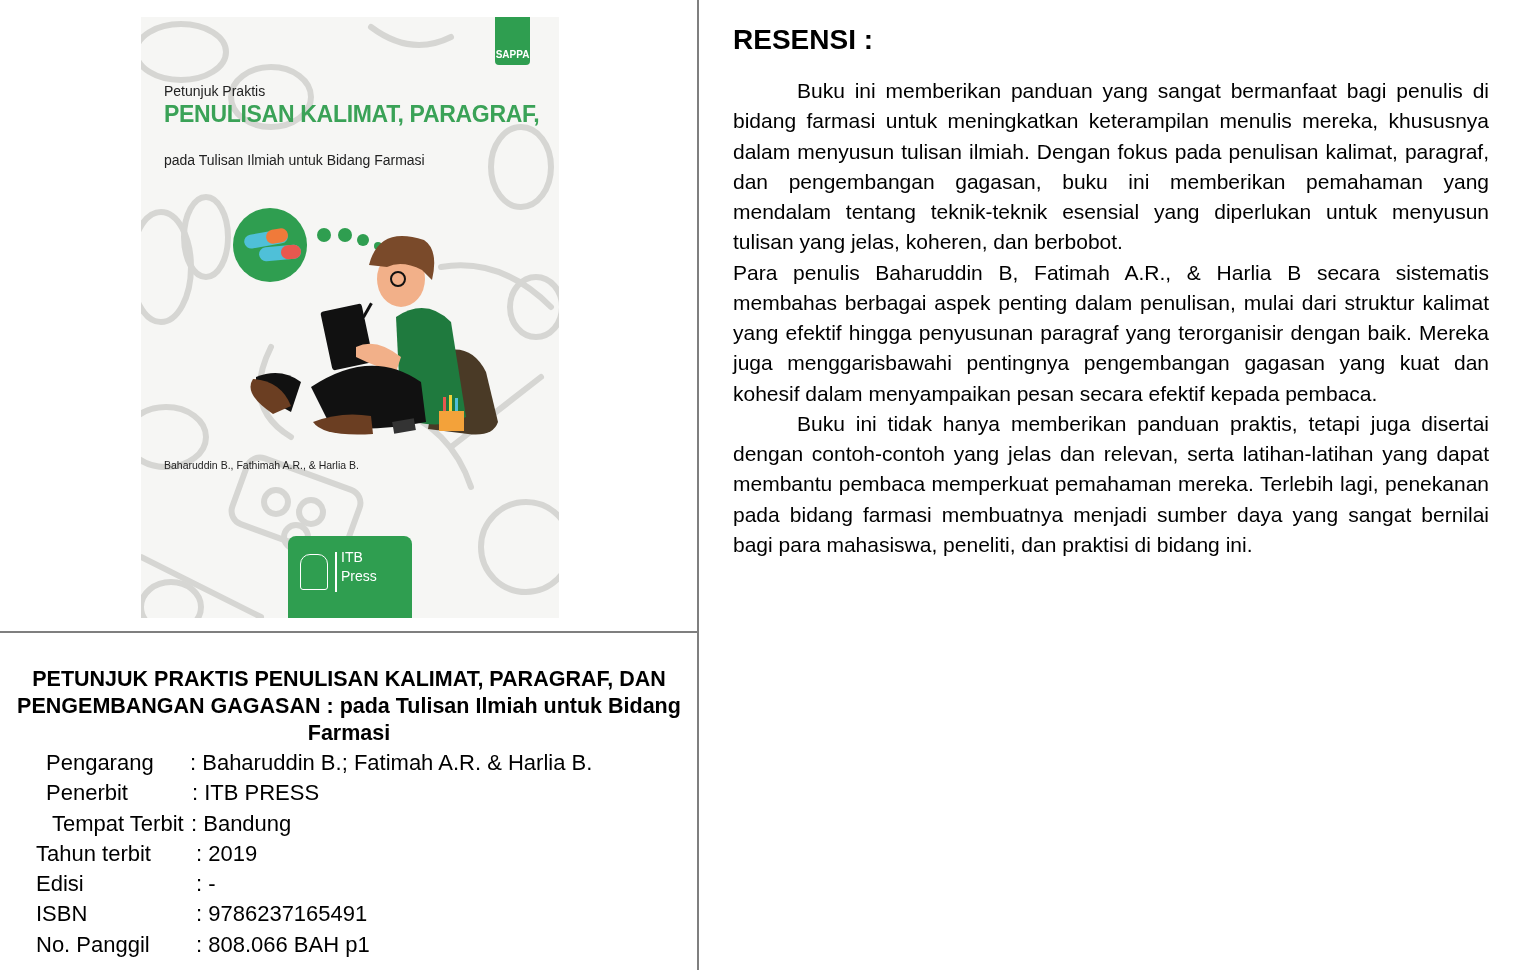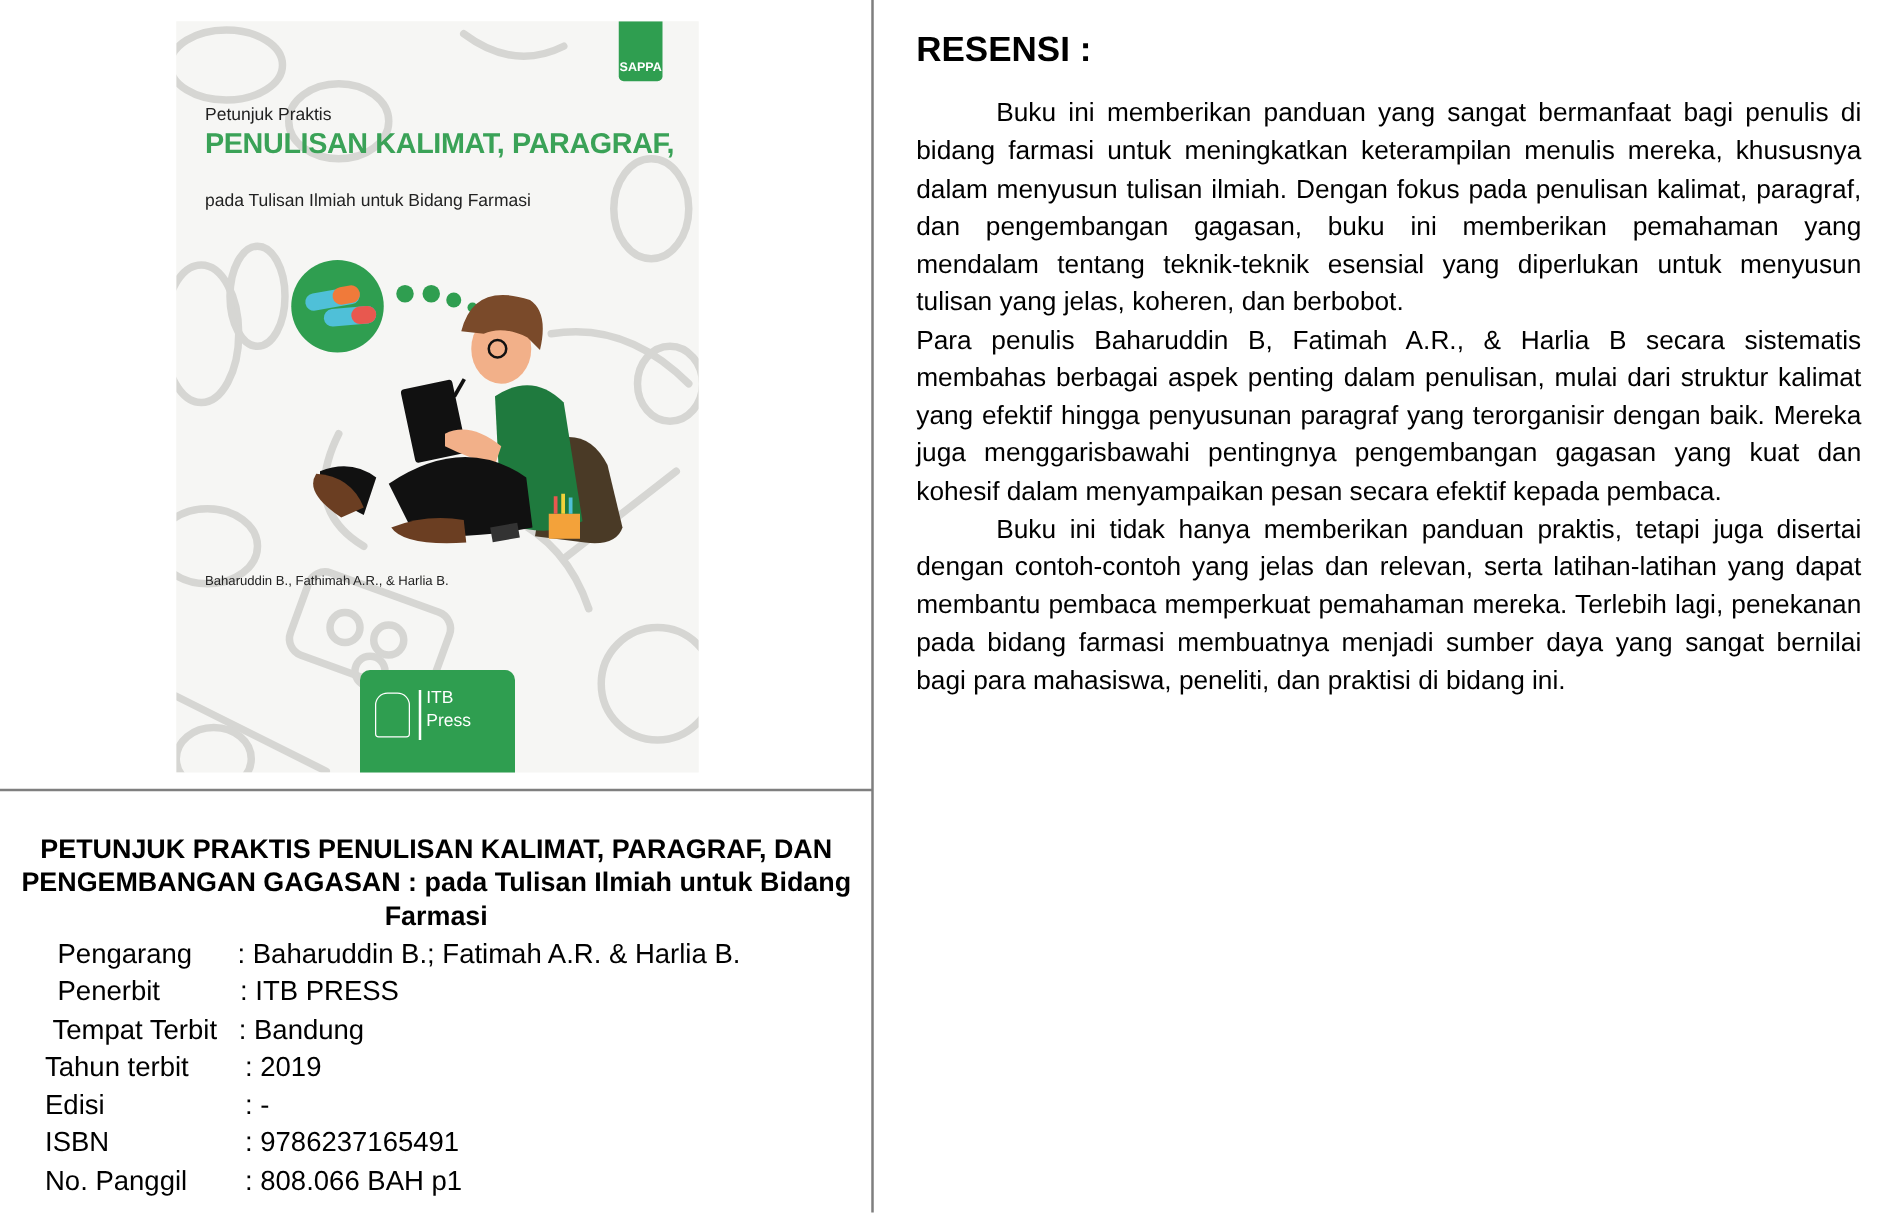--- a/index.html
+++ b/index.html
@@ -140,21 +140,21 @@
 <div class="meta">
   <div class="row">
     <span class="lbl">Pengarang</span>
     <span class="val" style="left:156px">: Baharuddin B.; Fatimah A.R. &amp; Harlia B.</span>
   </div>
   <div class="row">
     <span class="lbl" style="left:12px">Penerbit</span>
     <span class="val" style="left:158px">: ITB PRESS</span>
   </div>
   <div class="row">
-    <span class="lbl" style="left:8px">Tempat Terbit</span>
+    <span class="lbl" style="left:18px">Tempat Terbit</span>
     <span class="val" style="left:157px">: Bandung</span>
   </div>
   <div class="row">
     <span class="lbl" style="left:2px">Tahun terbit</span>
     <span class="val" style="left:162px">: 2019</span>
   </div>
   <div class="row">
     <span class="lbl" style="left:2px">Edisi</span>
     <span class="val" style="left:162px">: -</span>
   </div>

